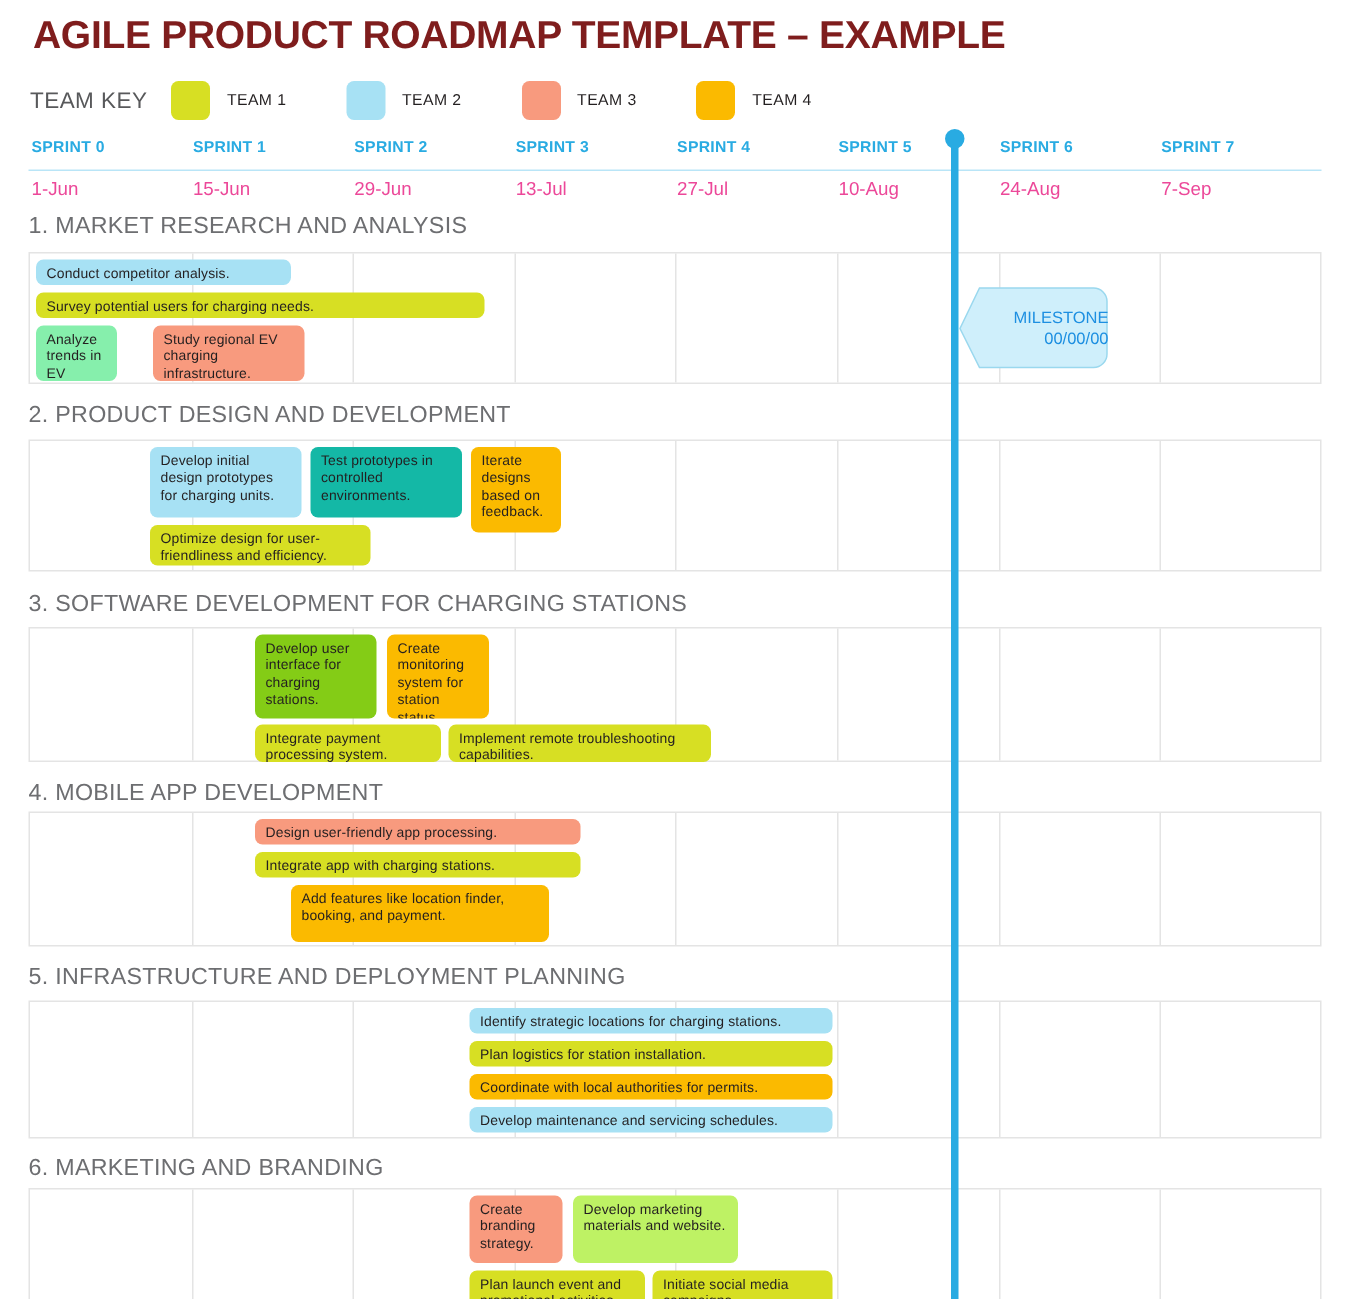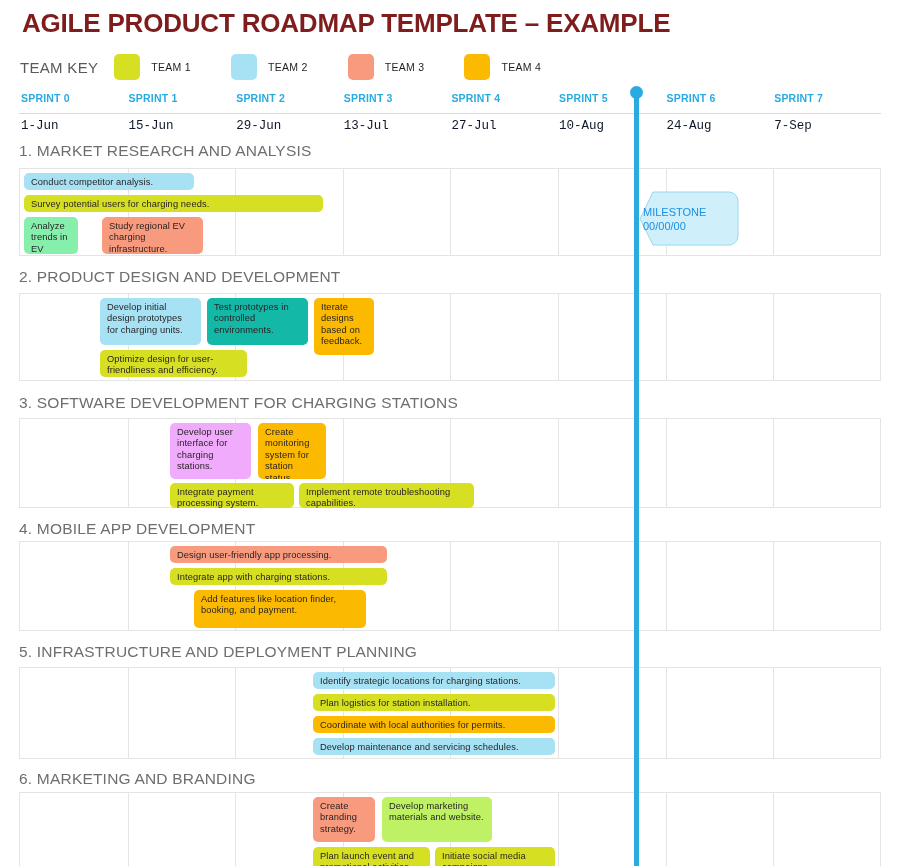--- a/index.html
+++ b/index.html
@@ -96,23 +96,22 @@
     position: absolute;
     left: 19px;
     top: 119px;
     width: 862px;
     height: 20px;
   }
   .date-label {
     position: absolute;
     top: 0;
     font-size: 12.5px;
-    color: #0f172a;
-    white-space: nowrap;
-    font-family: Liberation Mono, monospace;
+    color: #ec4899;
+    white-space: nowrap;
   }
 
   
   #timeline-marker {
     position: absolute;
     left: 634px;
     top: 88px;
     width: 5px;
     height: 778px;
     background: #29ABE2;
@@ -191,23 +190,23 @@
     display: block;
   }
   #milestone-text {
     position: absolute;
     left: 0;
     top: 0;
     width: 100px;
     height: 55px;
     display: flex;
     flex-direction: column;
-    align-items: flex-start;
+    align-items: flex-end;
     justify-content: center;
-    padding-left: 4px;
+    padding-left: 20px;
     box-sizing: border-box;
     font-size: 11px;
     line-height: 14px;
     color: #1D8FE1;
     text-align: center;
   }
 </style>
 </head>
 <body>
 
@@ -295,21 +294,21 @@
       <div class="section" style="top: 394px; height: 114px;">
         <div class="section-title">3. SOFTWARE DEVELOPMENT FOR CHARGING STATIONS</div>
         <div class="grid" style="top: 24px; height: 90px;">
           <div class="grid-col-line" style="left: 107.6px;"></div>
           <div class="grid-col-line" style="left: 215.2px;"></div>
           <div class="grid-col-line" style="left: 322.8px;"></div>
           <div class="grid-col-line" style="left: 430.4px;"></div>
           <div class="grid-col-line" style="left: 538px;"></div>
           <div class="grid-col-line" style="left: 645.6px;"></div>
           <div class="grid-col-line" style="left: 753.2px;"></div>
-          <div class="card" style="left: 150px; top: 4px; width: 81px; height: 56px; background: #f0abfc;">Develop user interface for charging stations.</div>
+          <div class="card" style="left: 150px; top: 4px; width: 81px; height: 56px; background: #84cc16;">Develop user interface for charging stations.</div>
           <div class="card" style="left: 238px; top: 4px; width: 68px; height: 56px; background: rgb(251, 186, 0);">Create monitoring system for station status.</div>
           <div class="card" style="left: 150px; top: 64px; width: 124px; height: 25px; background: rgb(215, 223, 35);">Integrate payment processing system.</div>
           <div class="card" style="left: 279px; top: 64px; width: 175px; height: 25px; background: rgb(215, 223, 35);">Implement remote troubleshooting capabilities.</div>
         </div>
       </div>
       <div class="section" style="top: 520px; height: 111px;">
         <div class="section-title">4. MOBILE APP DEVELOPMENT</div>
         <div class="grid" style="top: 21px; height: 90px;">
           <div class="grid-col-line" style="left: 107.6px;"></div>
           <div class="grid-col-line" style="left: 215.2px;"></div>

